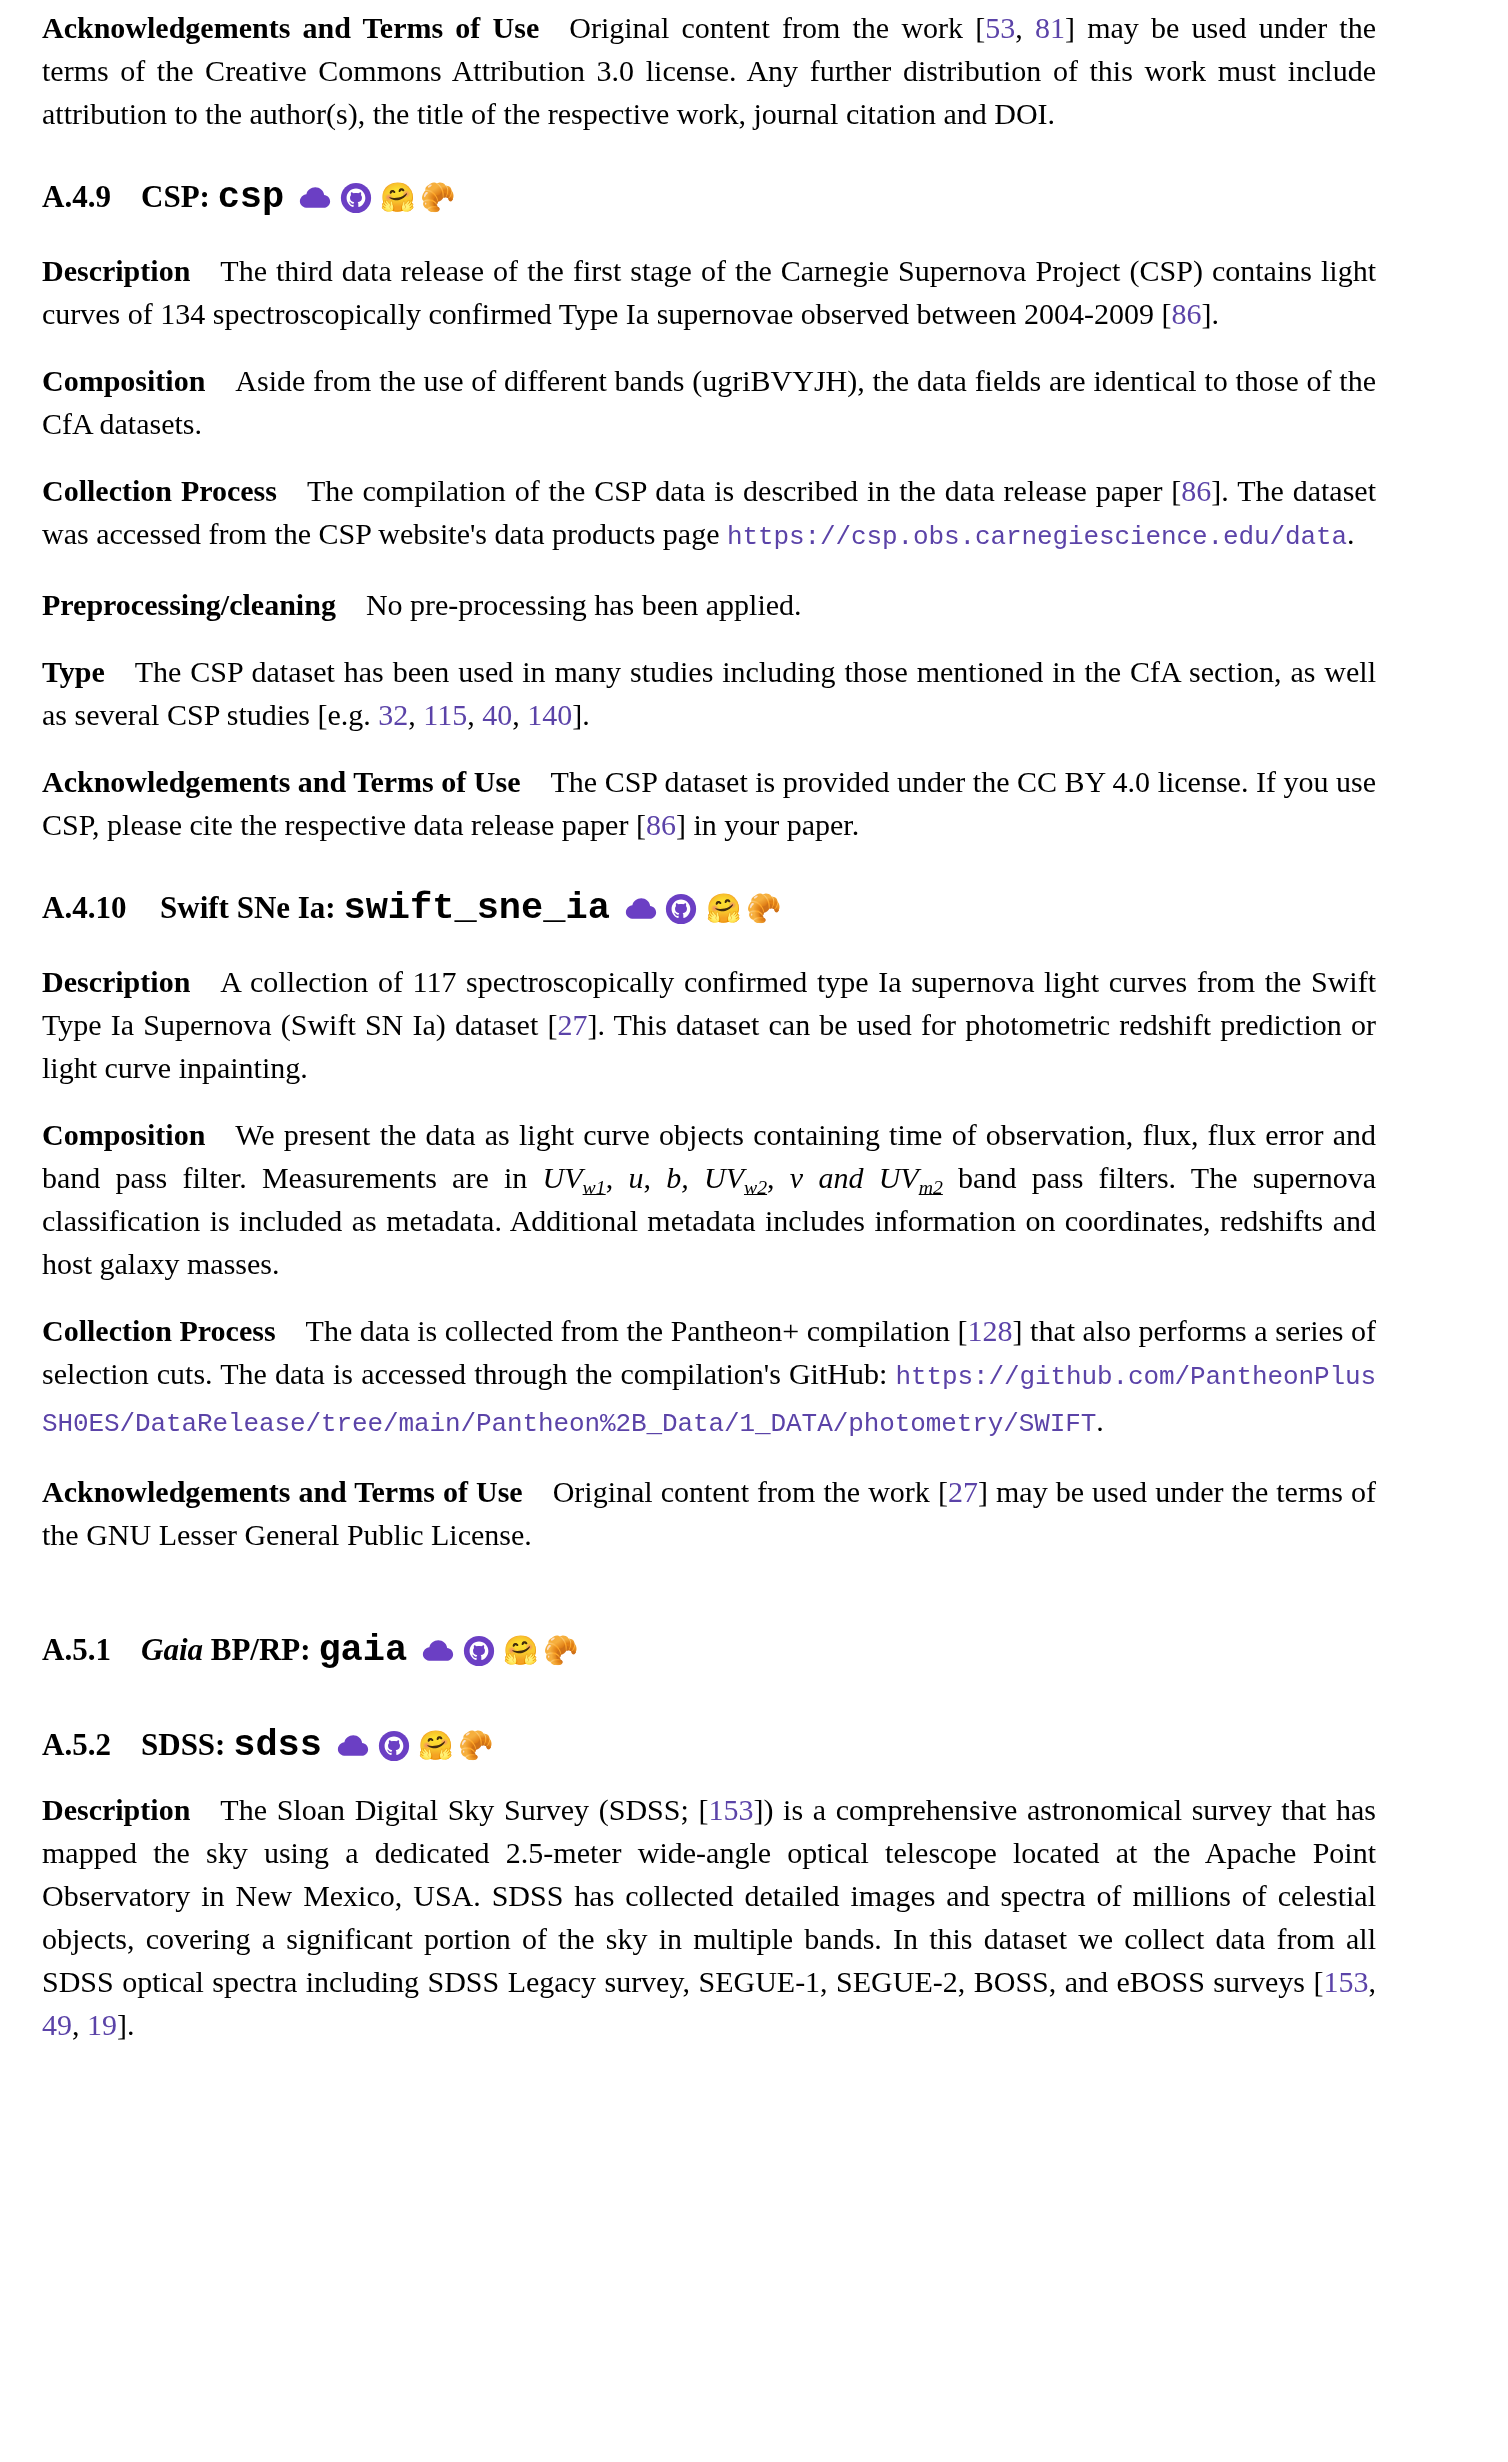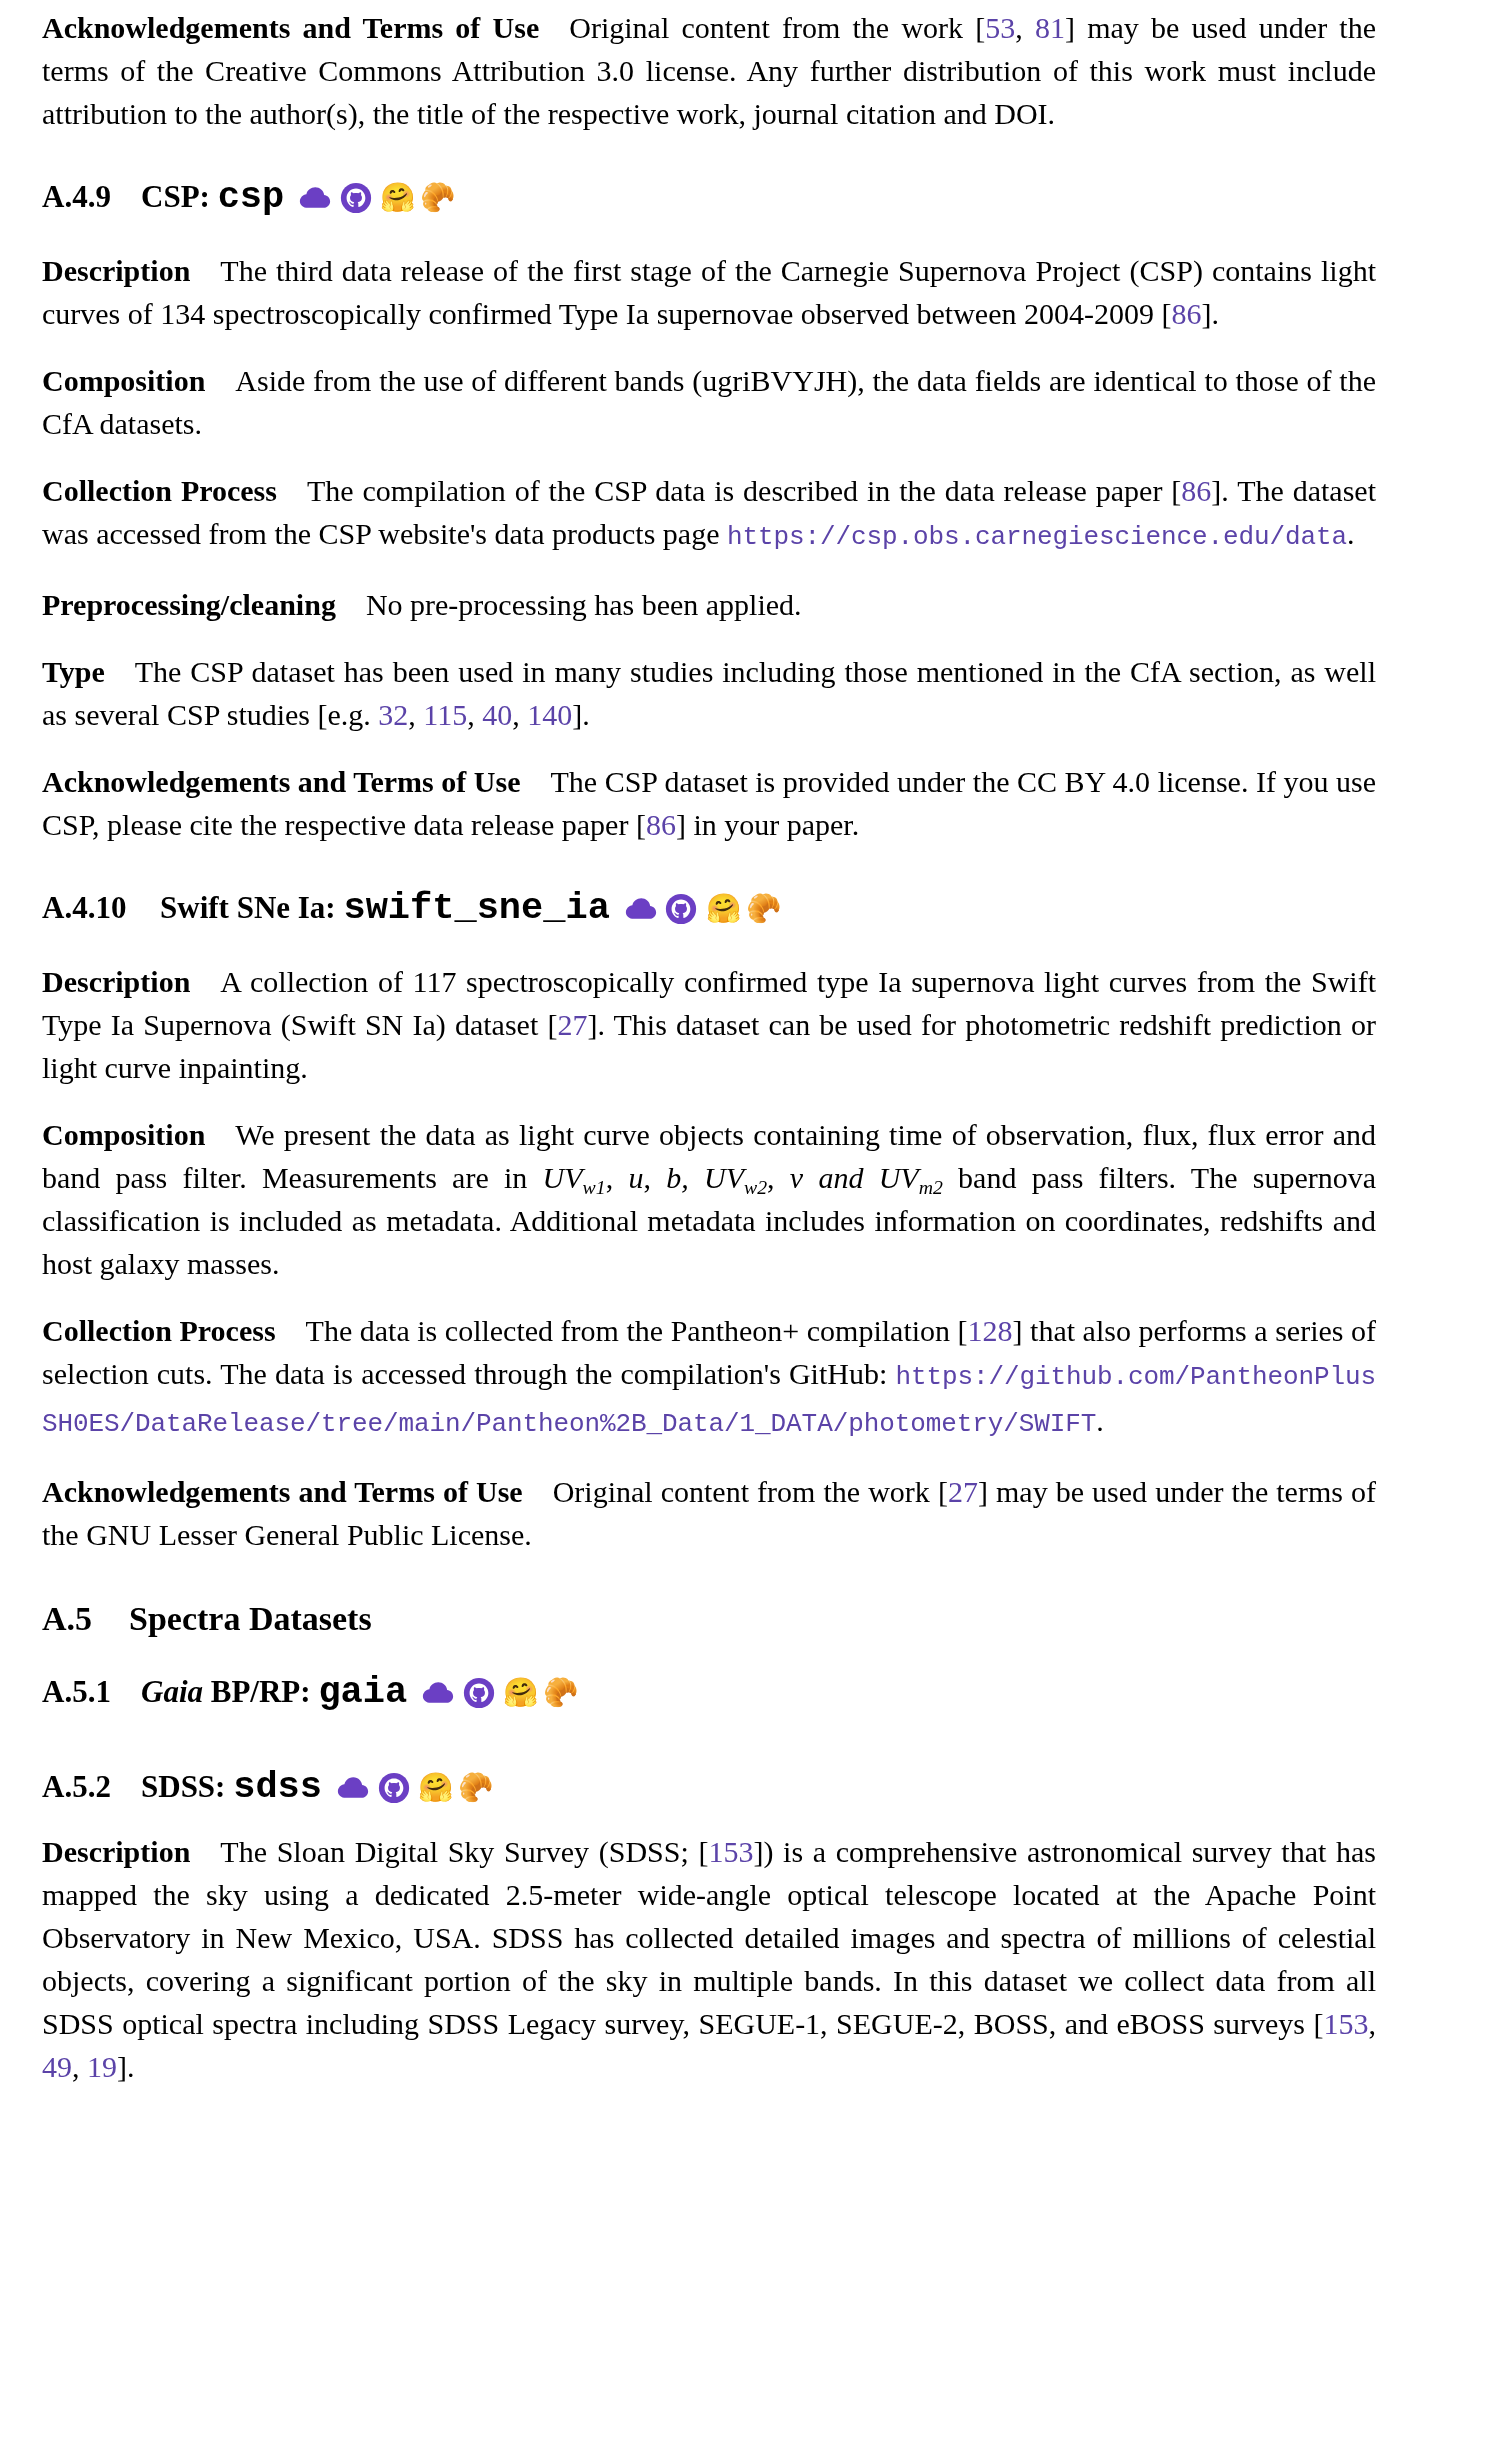--- a/index.html
+++ b/index.html
@@ -113,20 +113,21 @@
     text-align: center;
   }
   .sp-s  { height: 23px; }
   .sp-m  { height: 32px; }
   .sp-l  { height: 42px; }
 
   sub {
     font-size: 0.66em;
     line-height: 0;
     vertical-align: -0.28em;
+    text-decoration: underline;
   }
   .mathit {
     font-family: "Liberation Serif", "DejaVu Serif", serif;
     font-style: italic;
   }
 </style>
 </head>
 <body>
 
 <div class="page">
@@ -218,24 +219,20 @@
   <div class="para">
     <span class="runin">Collection Process</span><span>The data is collected from the Pantheon+ compilation [</span><span class="cite">128</span><span>] that also performs a series of selection cuts. The data is accessed through the compilation's GitHub: </span><span class="url">https://github.com/PantheonPlusSH0ES/DataRelease/tree/main/Pantheon%2B_Data/1_DATA/photometry/SWIFT</span><span>.</span>
   </div>
 
   <div class="para">
     <span class="runin">Acknowledgements and Terms of Use</span><span>Original content from the work [</span><span class="cite">27</span><span>] may be used under the terms of the GNU Lesser General Public License.</span>
   </div>
 
   <div class="sp-l"></div>
 
-  <div class="h-section">
-    <span class="h-num sec">A.5</span>
-      <span class="h-title">Spectra Datasets</span>
-  </div>
 
   <div class="sp-m"></div>
 
   <div class="h-sub">
     <span class="h-num">A.5.1</span>
       <span class="h-title"><em>Gaia</em><span> BP/RP: </span><span class="mono">gaia</span></span>
     <span class="badges">
       <span class="badge">
         <svg viewBox="0 0 36 36" width="32" height="32">
             <path fill="#6b3fc4" d="M9.8 29h17.6c4.2 0 7.6-3.2 7.6-7.2 0-3.7-2.9-6.8-6.7-7.2C27.6 9.6 23.4 6 18.3 6c-4.9 0-9 3.3-10 7.7C4.3 14.2 1 17.6 1 21.8 1 25.8 4.9 29 9.8 29z"></path>

